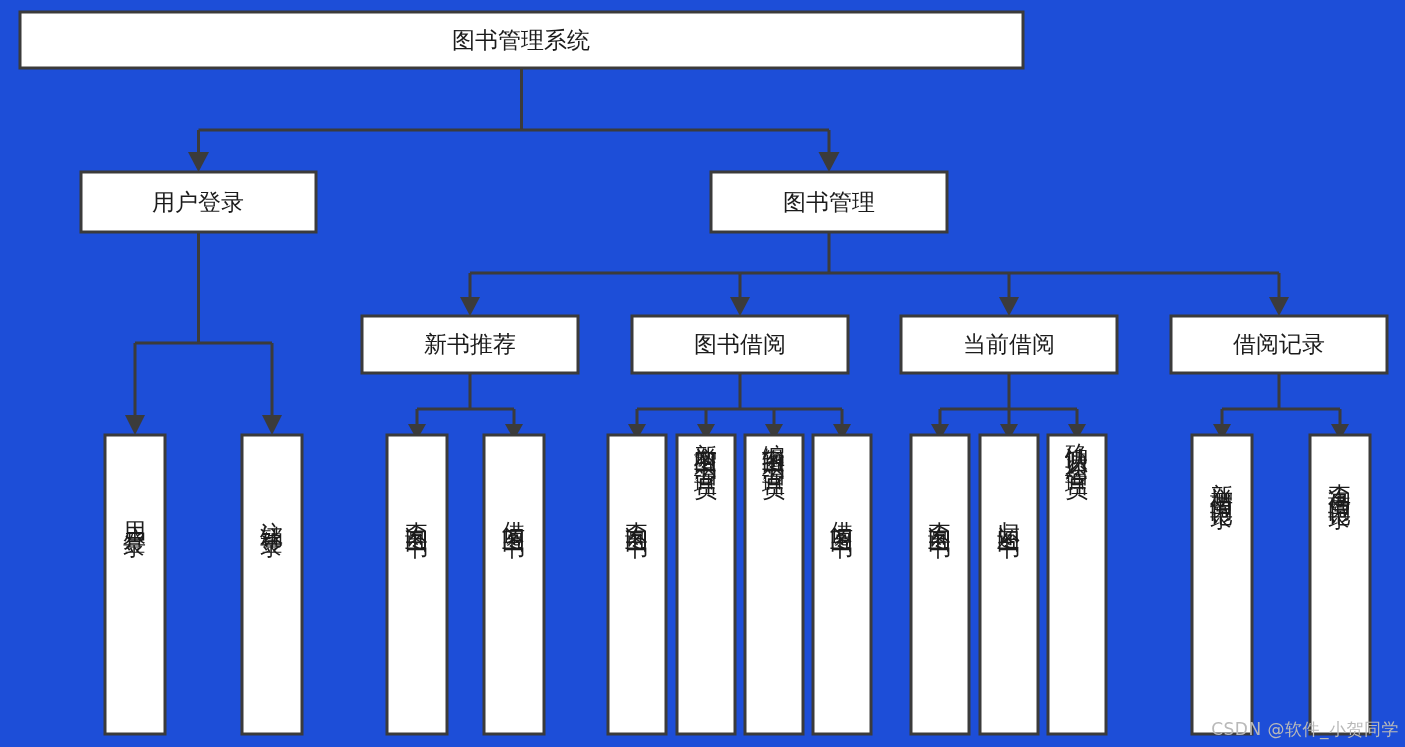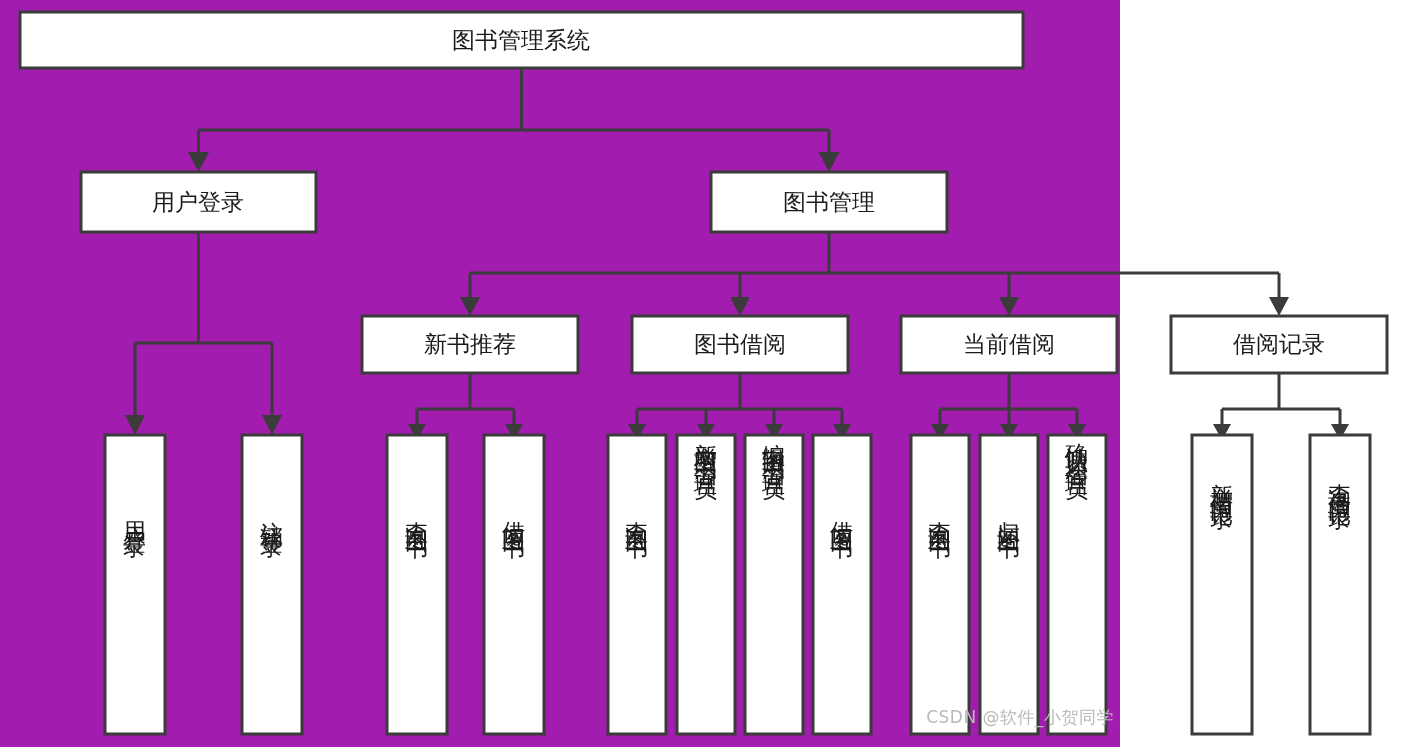--- a/index.html
+++ b/index.html
@@ -1,36 +1,36 @@
 <!DOCTYPE html>
 <html><head>
 <meta charset="utf-8">
 <style>
   html,body{margin:0;padding:0;background:#ffffff;}
   body{
     width:1405px;height:747px;overflow:hidden;
     font-family:"DejaVu Sans","Liberation Sans",sans-serif;
     color:#000;
   }
-  #stage{position:relative;width:1120px;height:747px;background:#a21caf;}
+  #stage{position:relative;width:1405px;height:747px;background:#1d4ed8;}
   svg#diagram{position:absolute;left:0;top:0;width:1405px;height:747px;display:block;}
   .box-rect{fill:#ffffff;stroke:#3b3b3b;stroke-width:3;}
   .link{stroke:#3b3b3b;stroke-width:3;fill:none;stroke-linecap:butt;}
   .arrowhead{fill:#3b3b3b;stroke:none;}
   .lbl-h{
     font-family:"DejaVu Sans","Liberation Sans",sans-serif;
     font-size:23px;fill:#1b1b1b;text-anchor:middle;dominant-baseline:middle;
   }
   .lbl-v{
     font-family:"DejaVu Sans","Liberation Sans",sans-serif;
     font-size:23px;fill:#1b1b1b;text-anchor:middle;
     writing-mode:vertical-rl;letter-spacing:5px;
   }
   .watermark{
-    position:absolute;right:6px;bottom:18px;
+    position:absolute;right:6px;bottom:6px;
     font-family:"DejaVu Sans","Liberation Sans",sans-serif;
     font-size:17px;color:#b9b9b9;letter-spacing:0.5px;
     white-space:nowrap;pointer-events:none;
   }
 </style>
 </head>
 <body>
 
 <div id="stage">
 

